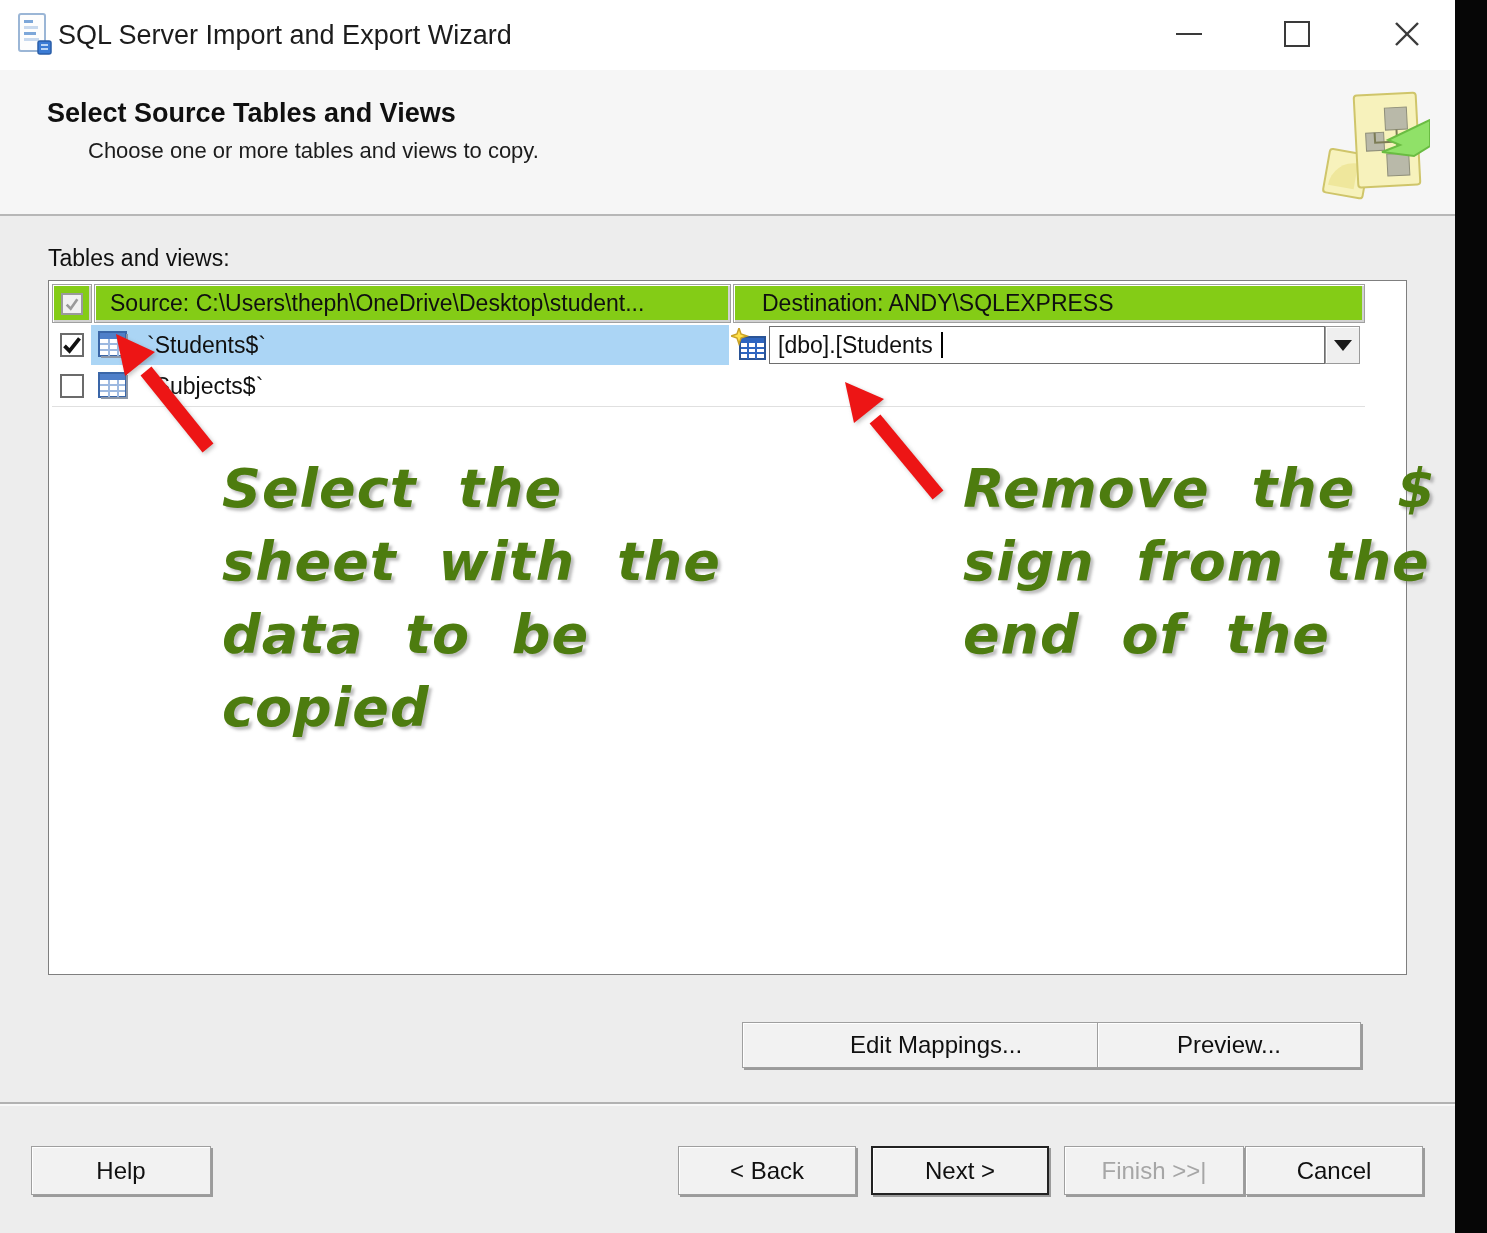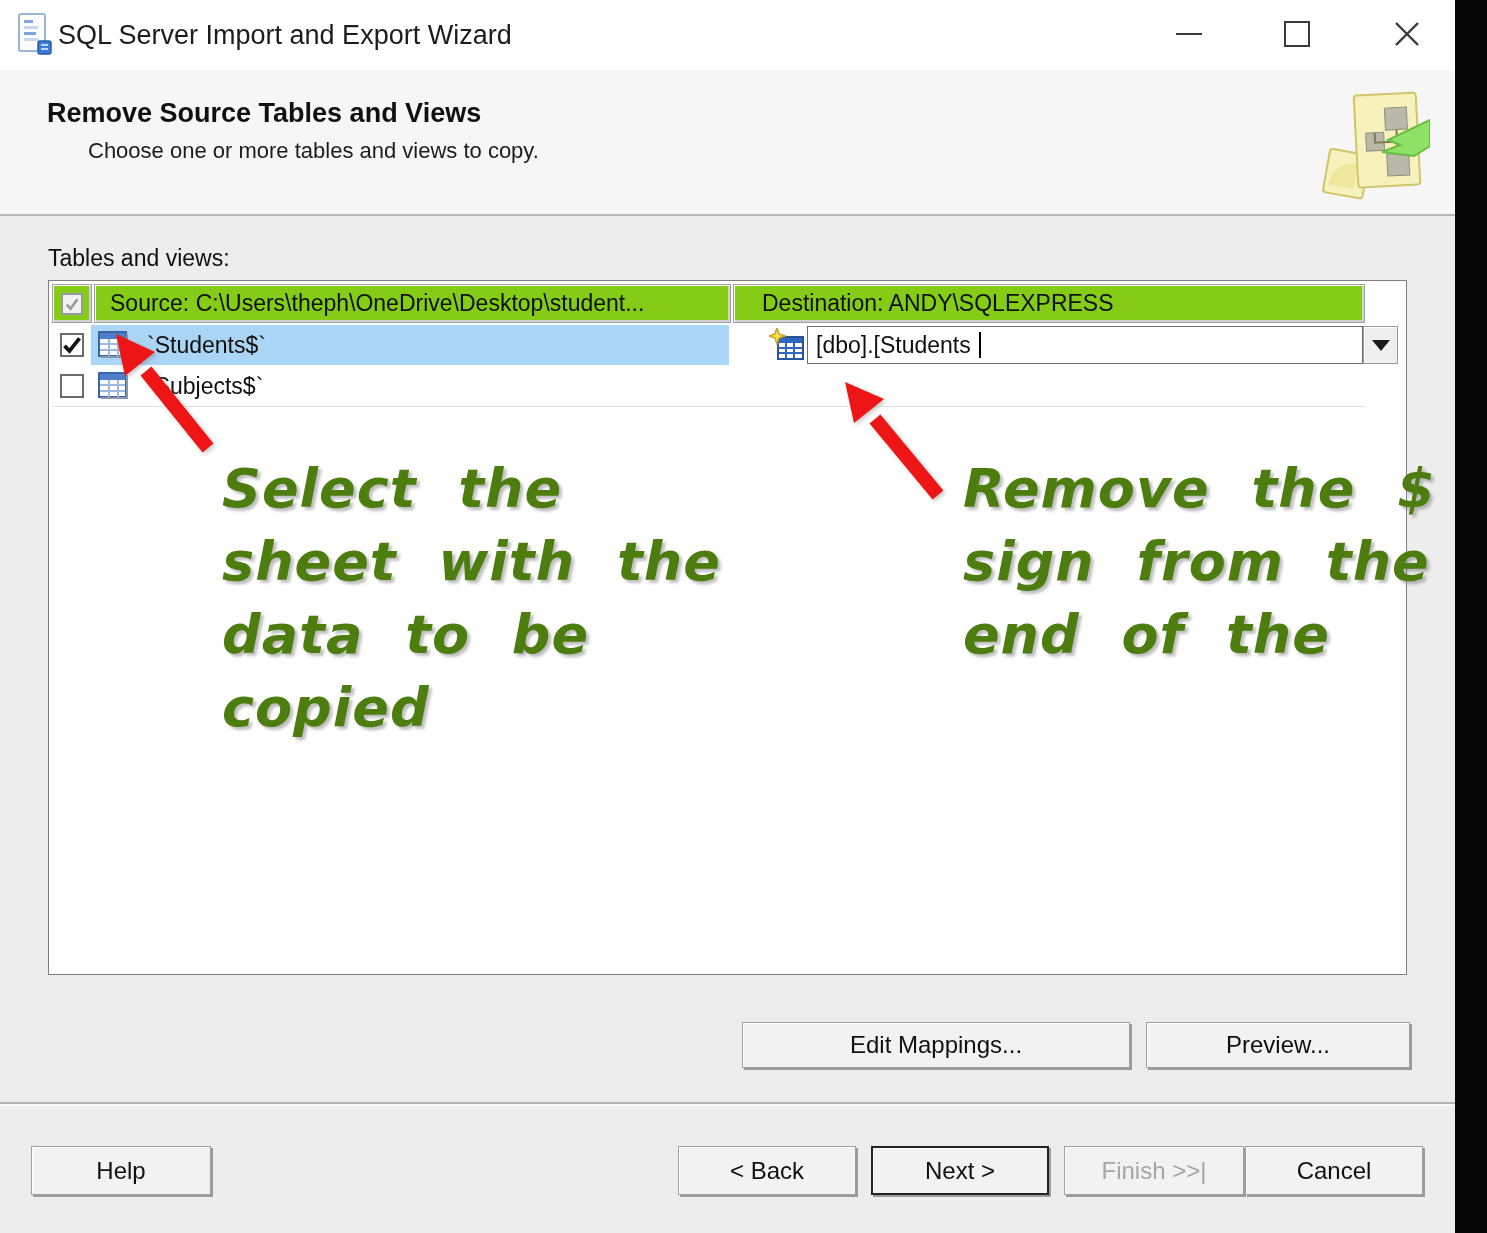--- a/index.html
+++ b/index.html
@@ -43,38 +43,38 @@
   .cb{width:24px;height:24px;background:#ffffff;border:2px solid #6b6b6b;box-sizing:border-box;display:flex;align-items:center;justify-content:center;}
   .cb.gray{width:22px;height:22px;border-color:#9a9a9a;background:#f1f1f1;}
 
   .rowsrc{position:absolute;left:42px;width:638px;height:40px;display:flex;align-items:center;}
   .rowsrc .tbl-icon{margin-left:7px;flex:0 0 auto;}
   .rowsrc span{margin-left:18px;font-size:23px;color:#101010;white-space:nowrap;}
   .row-sep{position:absolute;left:3px;top:125px;width:1313px;height:1px;background:#e0e0e0;}
   .r1-src{top:44px;background:#abd5f5;}
   .r2-src{top:85px;width:1274px;background:#ffffff;}
 
-  .r1-dest{position:absolute;left:720px;top:44px;width:634px;height:40px;}
+  .r1-dest{position:absolute;left:682px;top:44px;width:634px;height:40px;}
   .newtbl-icon{position:absolute;left:0px;top:3px;}
   .combo-field{position:absolute;left:38px;top:1px;width:556px;height:38px;background:#ffffff;border:1px solid #6e6e6e;box-sizing:border-box;display:flex;align-items:center;}
   .combo-field span{margin-left:8px;font-size:23px;color:#101010;white-space:nowrap;}
   .caret{width:2px;height:26px;background:#000;margin-left:1px;}
   .combo-drop{position:absolute;left:594px;top:1px;width:35px;height:38px;background:#efefef;border:1px solid #9a9a9a;box-sizing:border-box;display:flex;align-items:center;justify-content:center;cursor:pointer;box-shadow:inset 1px 1px 0 #ffffff;}
   .tri-down{width:0;height:0;border-left:9px solid transparent;border-right:9px solid transparent;border-top:11px solid #1a1a1a;}
 
   
   .anno{position:absolute;font-family:"DejaVu Sans", sans-serif;font-size:54px;font-weight:bold;font-style:italic;color:#4d7c0f;line-height:73px;word-spacing:22px;letter-spacing:1px;text-shadow:3px 3px 3px rgba(110,110,110,0.45);white-space:nowrap;}
   .anno-left{left:222px;top:452px;}
   .anno-right{left:963px;top:452px;}
   .arrows{position:absolute;left:0;top:0;width:1487px;height:1233px;pointer-events:none;}
 
   
   .btn{position:absolute;font-family:"Liberation Sans", sans-serif;font-size:24px;color:#101010;background:#f2f2f2;border:1px solid #9f9f9f;box-shadow:inset 1px 1px 0 #ffffff, 2px 2px 0 #9b9b9b;display:flex;align-items:center;justify-content:center;box-sizing:border-box;cursor:pointer;padding:0;}
   #btn-edit-mappings{left:742px;top:1022px;width:388px;height:46px;}
-  #btn-preview{left:1146px;top:1022px;width:264px;height:46px;}
+  #btn-preview{left:1097px;top:1022px;width:264px;height:46px;}
   .hr2{position:absolute;left:0;top:1102px;width:1455px;height:2px;background:#b2b2b2;box-shadow:0 2px 0 #f8f8f8;}
   #btn-help{left:31px;top:1146px;width:180px;height:49px;}
   #btn-back{left:678px;top:1146px;width:178px;height:49px;}
   #btn-next{left:871px;top:1146px;width:178px;height:49px;border:2px solid #222222;}
   #btn-finish{left:1064px;top:1146px;width:180px;height:49px;color:#a6a6a6;}
   #btn-cancel{left:1245px;top:1146px;width:178px;height:49px;}
 </style>
 </head>
 <body>
 
@@ -102,21 +102,21 @@
     </button>
     <button class="win-btn" id="btn-close">
       <svg width="30" height="30" viewBox="0 0 30 30">
         <line x1="4" y1="4" x2="26" y2="26" stroke="#3a3a3a" stroke-width="2.4"></line>
         <line x1="26" y1="4" x2="4" y2="26" stroke="#3a3a3a" stroke-width="2.4"></line>
       </svg>
     </button>
   </div>
 
   <div class="headerband">
-    <div class="hb-title">Remove Source Tables and Views</div>
+    <div class="hb-title">Select Source Tables and Views</div>
     <div class="hb-sub">Choose one or more tables and views to copy.</div>
     <span class="wizard-icon">
       <svg width="112" height="112" viewBox="0 0 112 112">
         <g transform="rotate(10 30 85)">
           <rect x="8" y="62" width="40" height="44" rx="3" fill="#f7f2bc" stroke="#cfc56a" stroke-width="2"></rect>
           <path d="M12 98 a26 26 0 0 1 26 -26 l0 26 z" fill="#efe79c"></path>
         </g>
         <g transform="rotate(-3 70 50)">
           <rect x="38" y="4" width="62" height="92" rx="3" fill="#f7f2bc" stroke="#cfc56a" stroke-width="2"></rect>
           <rect x="68" y="18" width="22" height="22" fill="#b9b9a9" stroke="#8f8f7a"></rect>

